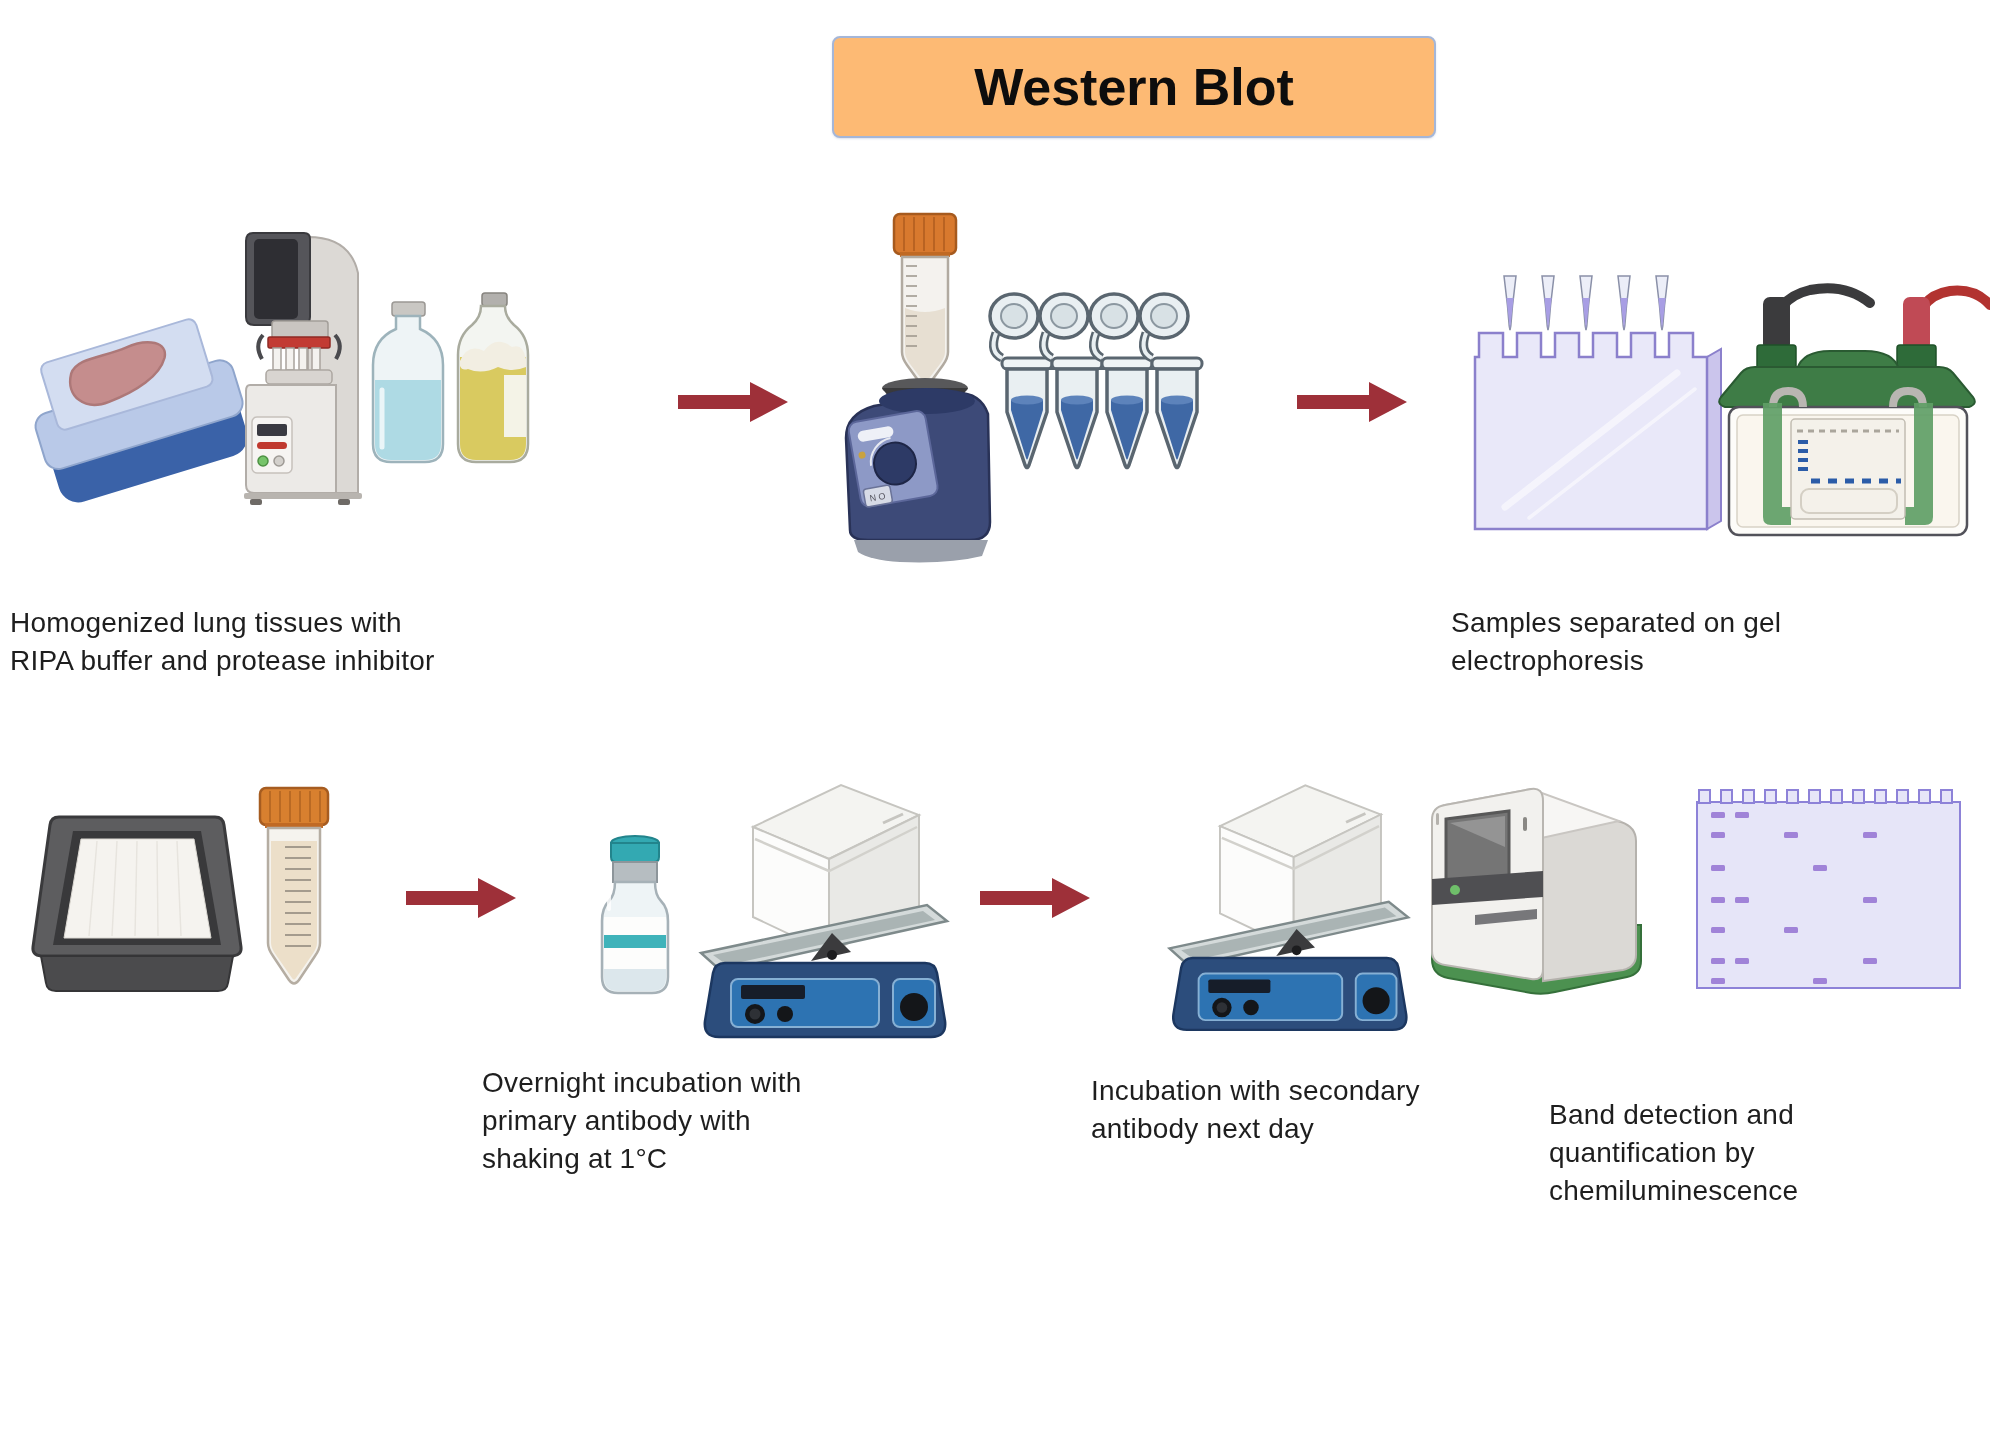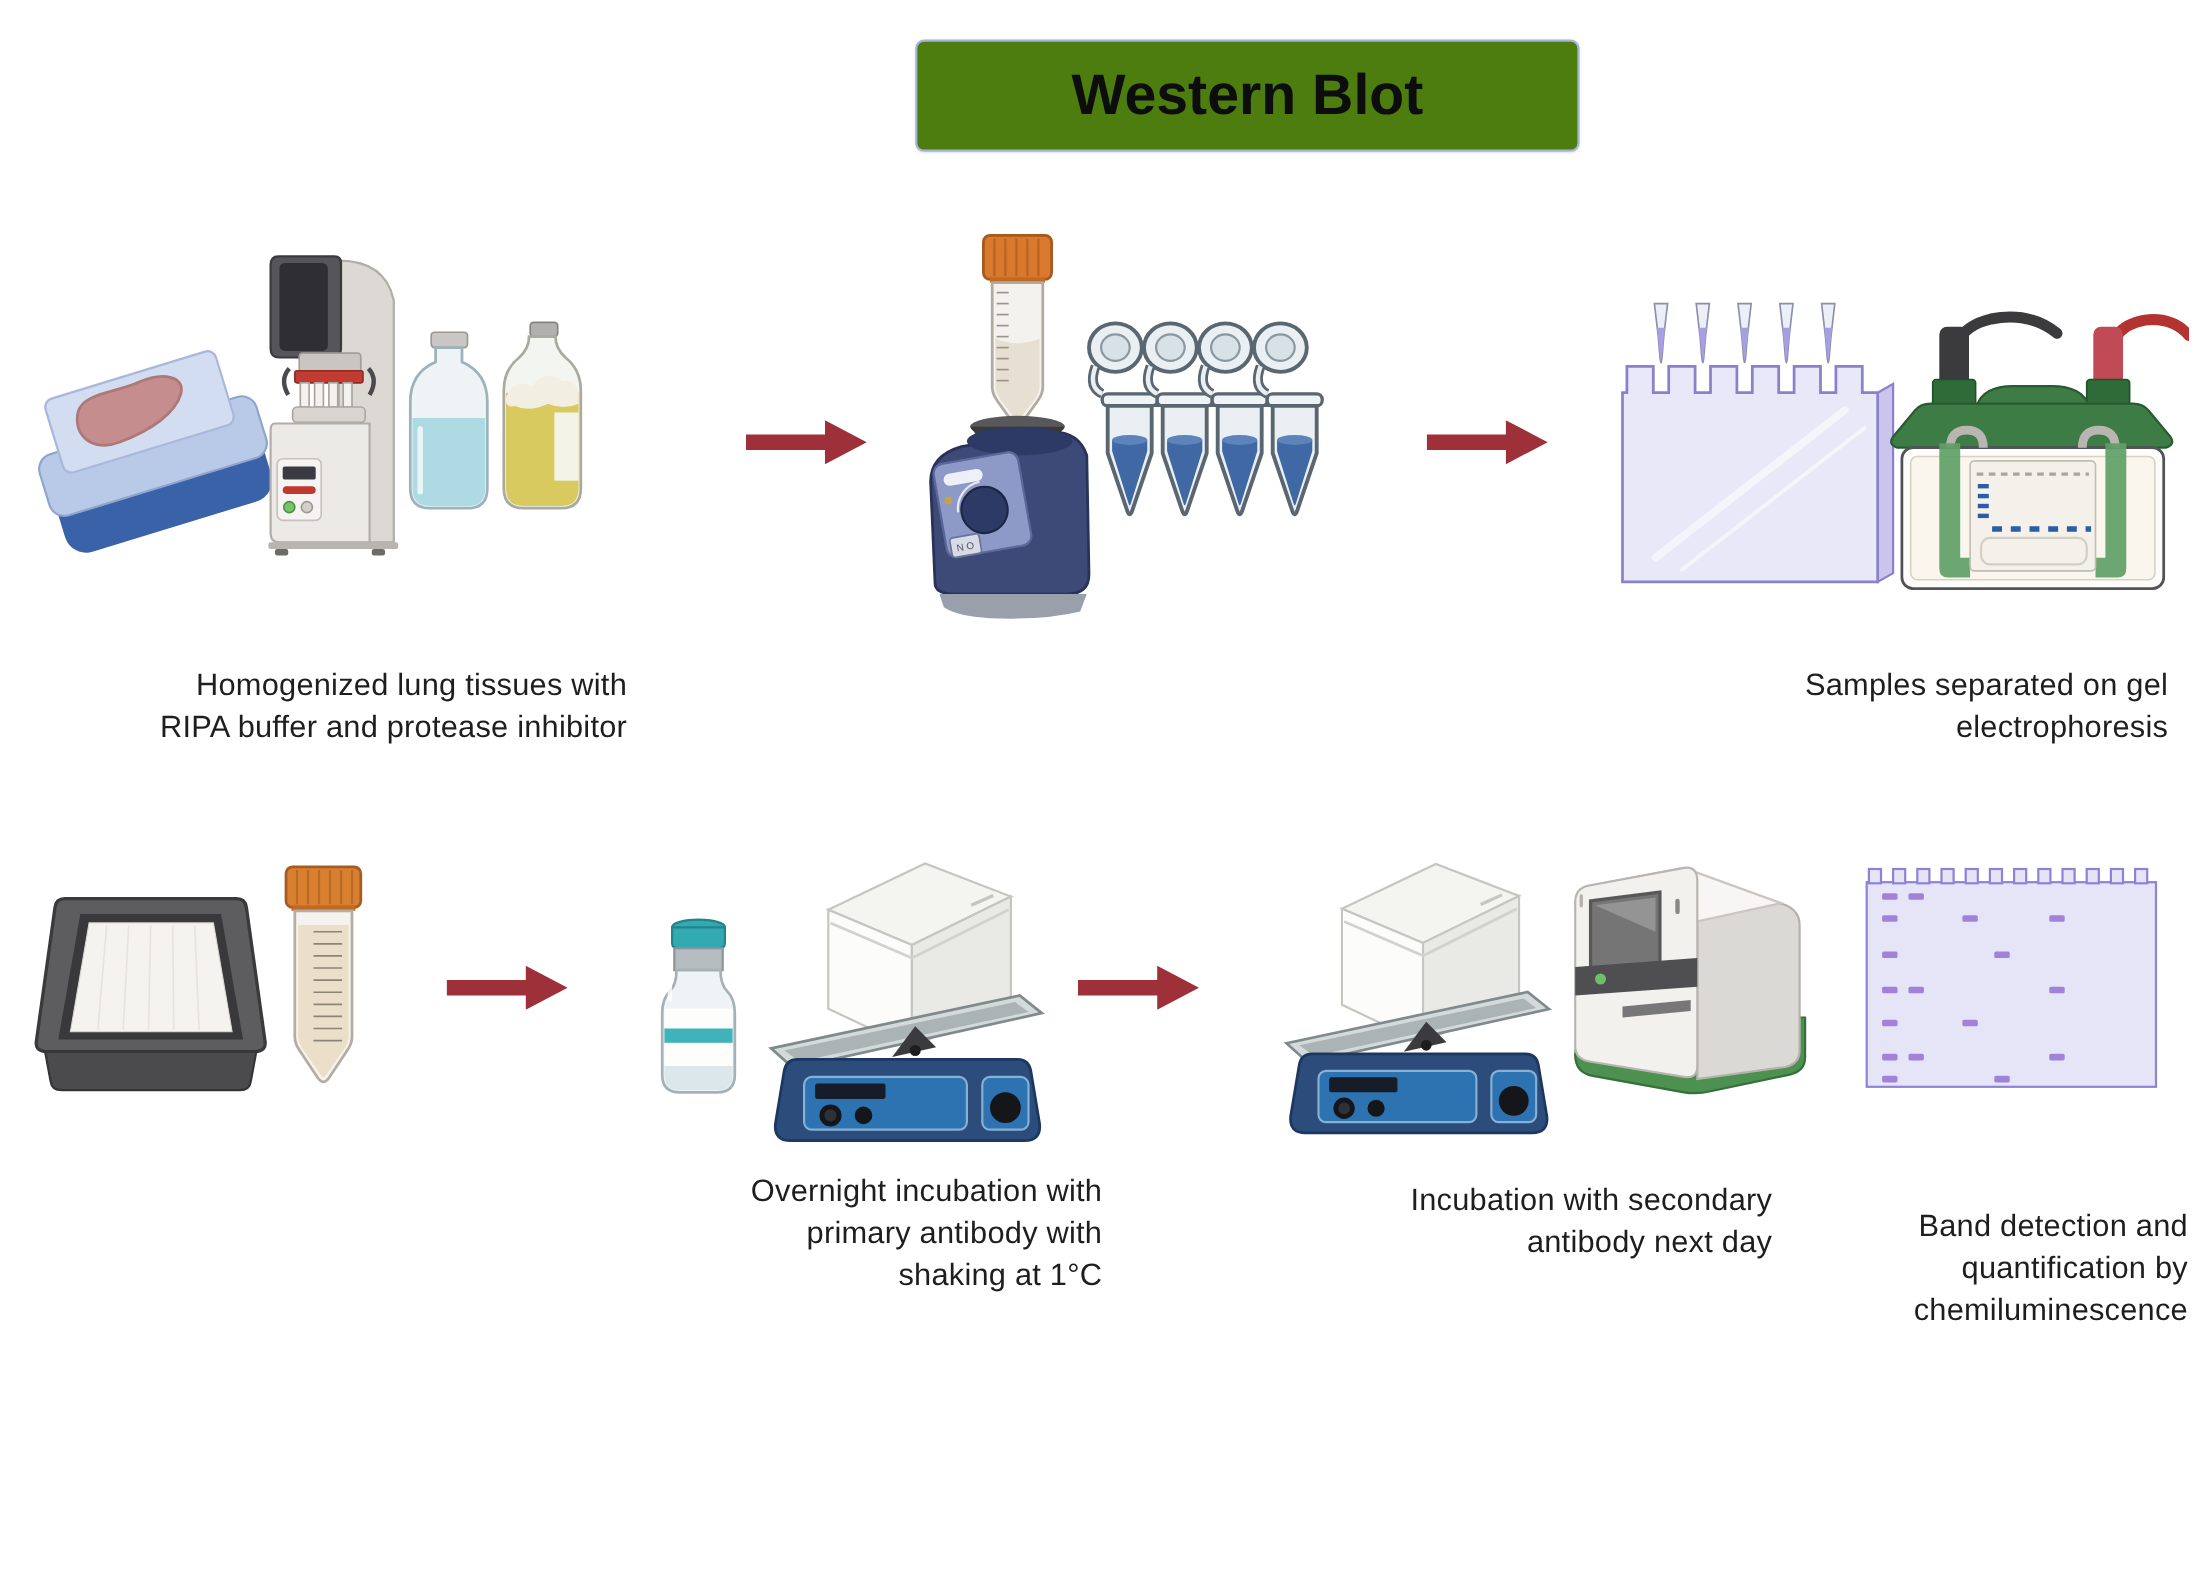--- a/index.html
+++ b/index.html
@@ -1,29 +1,29 @@
 <!DOCTYPE html>
 <html><head>
 <meta charset="utf-8">
 <style>
   html,body{margin:0;padding:0;background:#ffffff;}
   body{font-family:"Liberation Sans", sans-serif;}
   .canvas{position:relative;width:2000px;height:1433px;background:#ffffff;overflow:hidden;}
   .abs{position:absolute;}
   .title-box{
     position:absolute;left:832px;top:36px;width:600px;height:98px;
-    background:#4d7c0f;border:2.5px solid #a4b6d8;border-radius:8px;
+    background:#fdba74;border:2.5px solid #a4b6d8;border-radius:8px;
     display:flex;align-items:center;justify-content:center;
     box-shadow:0 1px 2px rgba(120,140,180,0.25);
   }
   .title-box span{
     font-size:52px;font-weight:bold;color:#0d0d0d;letter-spacing:0px;
   }
   .caption{
-    position:absolute;font-size:28px;line-height:38px;text-align:right;
+    position:absolute;font-size:28px;line-height:38px;text-align:left;
     white-space:pre-line;color:#1e1e1e;letter-spacing:0.2px;
   }
   svg{display:block;}
 </style>
 </head>
 <body>
 
 <div class="canvas">
 
   <svg width="0" height="0" style="position:absolute" aria-hidden="true">

